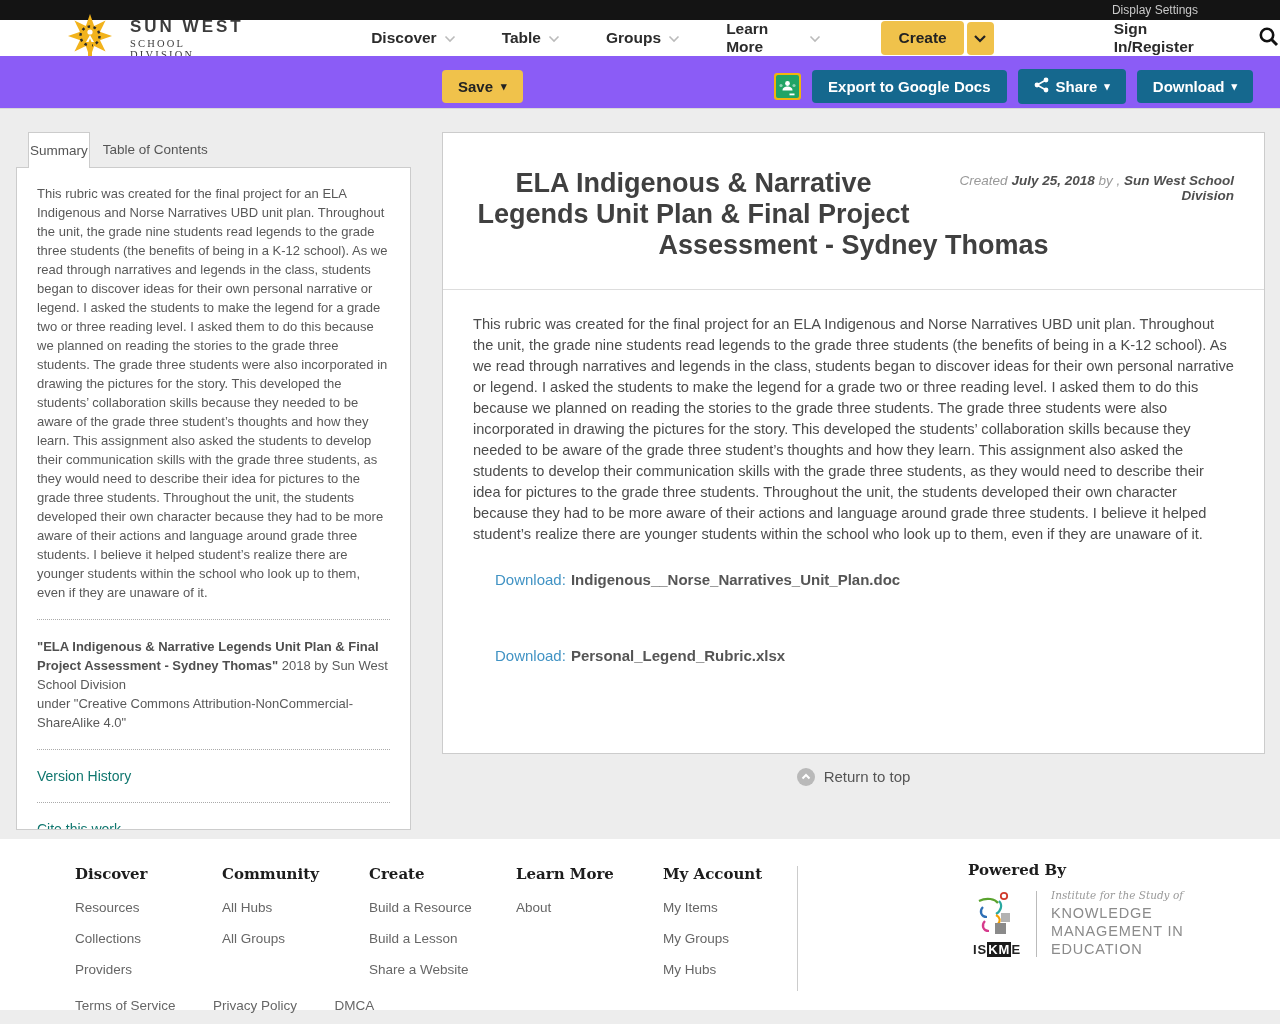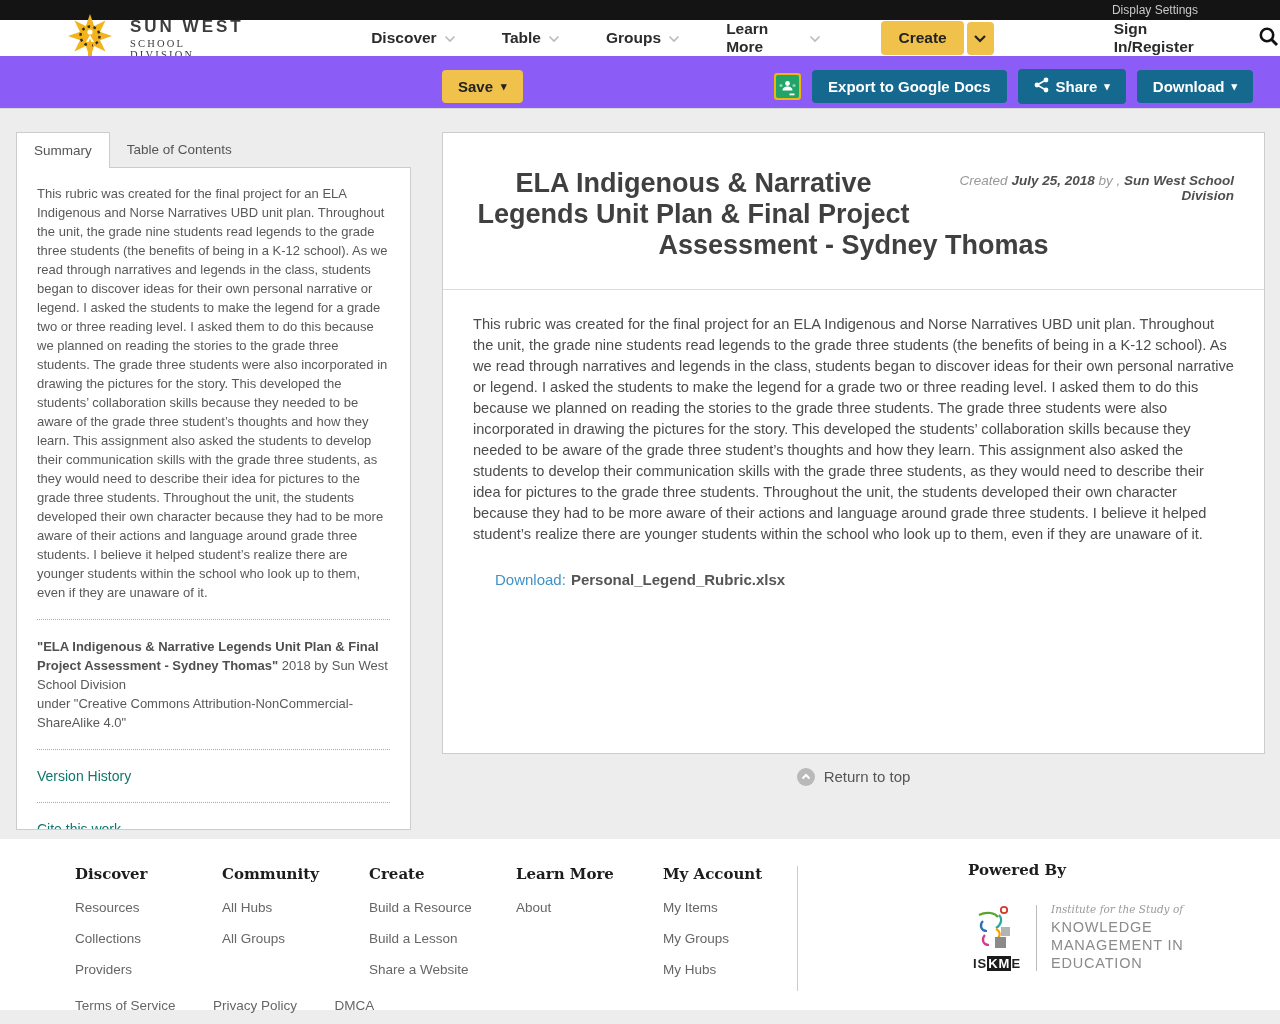--- a/index.html
+++ b/index.html
@@ -31,21 +31,21 @@
   .classroom-btn { width:27px; height:27px; background:#f1b50e; border:none; border-radius:3px; padding:2px; cursor:pointer; display:flex; }
   .classroom-inner { width:100%; height:100%; background:#21a465; border-radius:2px; position:relative; }
   .btn-teal { background:#15688e; border:none; border-radius:4px; color:#fff; font-size:15px; font-weight:bold; padding:8px 16px; cursor:pointer; font-family:inherit; display:flex; align-items:center; gap:7px; }
   .caret { font-size:11px; line-height:1; }
 
   
   .content { position:relative; height:730px; background:#ededed; }
 
   .sidebar { position:absolute; left:16px; top:23px; width:395px; }
   .tabs { display:flex; }
-  .tab { padding:10px 17px; font-size:13.5px; color:#555; cursor:pointer; }
+  .tab { padding:10px 1px; font-size:13.5px; color:#555; cursor:pointer;margin-left:12px; }
   .tab.active { background:#fff; border:1px solid #ccc; border-bottom:none; position:relative; z-index:2; }
   .sidebar-card { background:#fff; border:1px solid #ccc; margin-top:-1px; padding:16px 20px 20px; height:663px; overflow:hidden; }
   .sidebar-card p.summary { font-size:13px; line-height:19px; color:#595959; }
   .dotted { border:none; border-top:1px dotted #aaa; margin:17px 0; }
   .citation { font-size:13px; line-height:19px; color:#595959; }
   .citation b { color:#4f4f4f; }
   .side-link { font-size:14px; color:#0f766e; cursor:pointer; display:inline-block; }
 
   .main-card { position:absolute; left:442px; top:23px; width:823px; background:#fff; border:1px solid #ccc; height:622px; overflow:hidden; }
   .title-block { padding:26px 30px 28px; border-bottom:1px solid #ddd; min-height:151px; }
@@ -64,21 +64,21 @@
   .rt-circle { width:18px; height:18px; border-radius:50%; background:#b9b9b9; display:inline-flex; align-items:center; justify-content:center; }
 
   
   .footer { height:171px; background:#fff; position:relative; }
   .foot-cols { position:absolute; left:75px; top:26px; display:flex; }
   .foot-col { width:147px; }
   .foot-col h3 { font-family:"DejaVu Serif", serif; font-size:15px; color:#1d1d1d; margin-bottom:17px; }
   .foot-col a { display:block; font-size:13.5px; color:#666; margin-bottom:16px; cursor:pointer; text-decoration:none; }
   .foot-divider { position:absolute; left:797px; top:27px; width:1px; height:125px; background:#ccc; }
   .powered { position:absolute; left:968px; top:22px; }
-  .powered h3 { font-family:"DejaVu Serif", serif; font-size:15px; color:#1d1d1d; margin-bottom:24px; }
+  .powered h3 { font-family:"DejaVu Serif", serif; font-size:15px; color:#1d1d1d; margin-bottom:10px; }
   .iskme-row { display:flex; align-items:center; }
   .iskme-logo { width:58px; text-align:center; cursor:pointer; }
   .iskme-word { font-size:13px; font-weight:bold; color:#222; letter-spacing:1px; margin-top:1px; }
   .iskme-word .km { background:#1a1a1a; color:#fff; padding:0 1px; }
   .iskme-sep { width:1px; height:66px; background:#bbb; margin:0 14px 0 10px; }
   .iskme-text .tagline { font-family:"DejaVu Serif", serif; font-style:italic; font-size:10.5px; color:#9a9a9a; margin-bottom:3px; }
   .iskme-text .big { font-size:14.5px; color:#8b8b8b; letter-spacing:0.8px; line-height:18px; }
   .legal { position:absolute; left:75px; top:157px; }
   .legal a { font-size:13.5px; color:#666; margin-right:33px; cursor:pointer; text-decoration:none; }
 </style>
@@ -227,20 +227,23 @@
     <div class="title-block">
       <div class="created">
         <span>Created</span>
         <b>July 25, 2018</b><span> by , </span><b>Sun West School Division</b>
       </div>
       <h1 class="page-title">ELA Indigenous &amp; Narrative Legends Unit Plan &amp; Final Project Assessment - Sydney Thomas</h1>
     </div>
     <div class="body-block">
       <p class="description">This rubric was created for the final project for an ELA Indigenous and Norse Narratives UBD unit plan. Throughout the unit, the grade nine students read legends to the grade three students (the benefits of being in a K-12 school). As we read through narratives and legends in the class, students began to discover ideas for their own personal narrative or legend. I asked the students to make the legend for a grade two or three reading level. I asked them to do this because we planned on reading the stories to the grade three students. The grade three students were also incorporated in drawing the pictures for the story. This developed the students’ collaboration skills because they needed to be aware of the grade three student’s thoughts and how they learn. This assignment also asked the students to develop their communication skills with the grade three students, as they would need to describe their idea for pictures to the grade three students. Throughout the unit, the students developed their own character because they had to be more aware of their actions and language around grade three students. I believe it helped student’s realize there are younger students within the school who look up to them, even if they are unaware of it.</p>
       <div class="dl-row">
+        <a class="dl-link">Download:</a><span class="dl-file">Indigenous__Norse_Narratives_Unit_Plan.doc</span>
+      </div>
+      <div class="dl-row">
         <a class="dl-link">Download:</a><span class="dl-file">Personal_Legend_Rubric.xlsx</span>
       </div>
     </div>
   </div>
 
   <div class="return-wrap">
     <span class="return-top">
       <span class="rt-circle">
         <svg width="10" height="7" viewBox="0 0 10 7">
             <polyline points="1.5,5.5 5,2 8.5,5.5" fill="none" stroke="#fff" stroke-width="2"></polyline>

